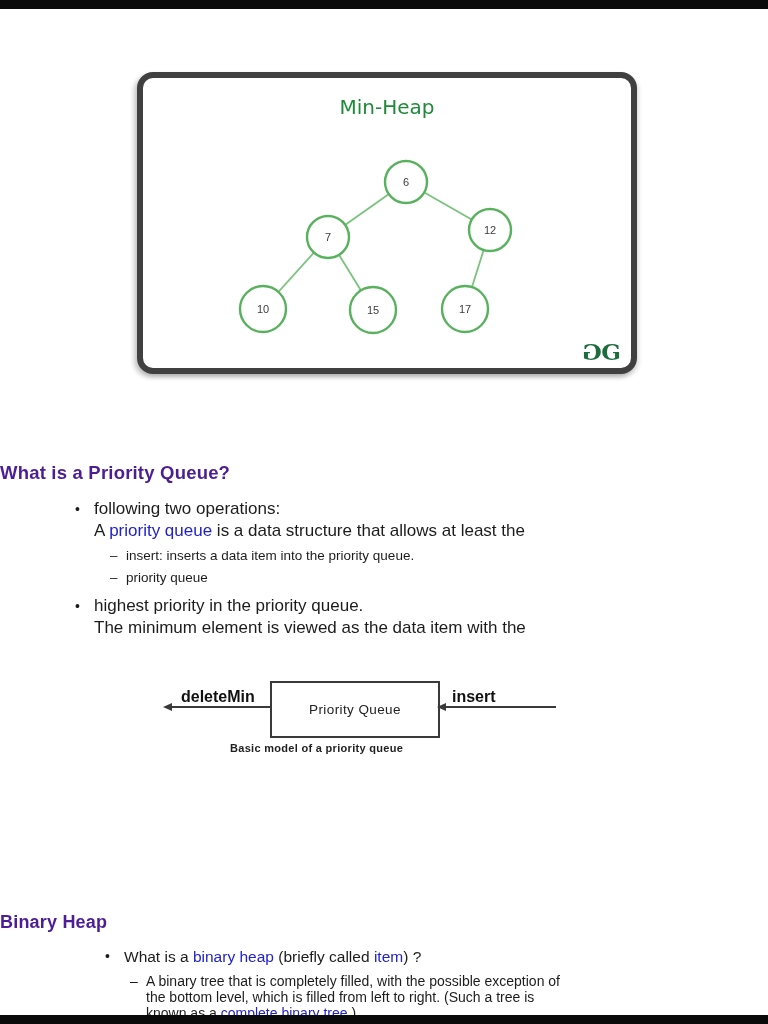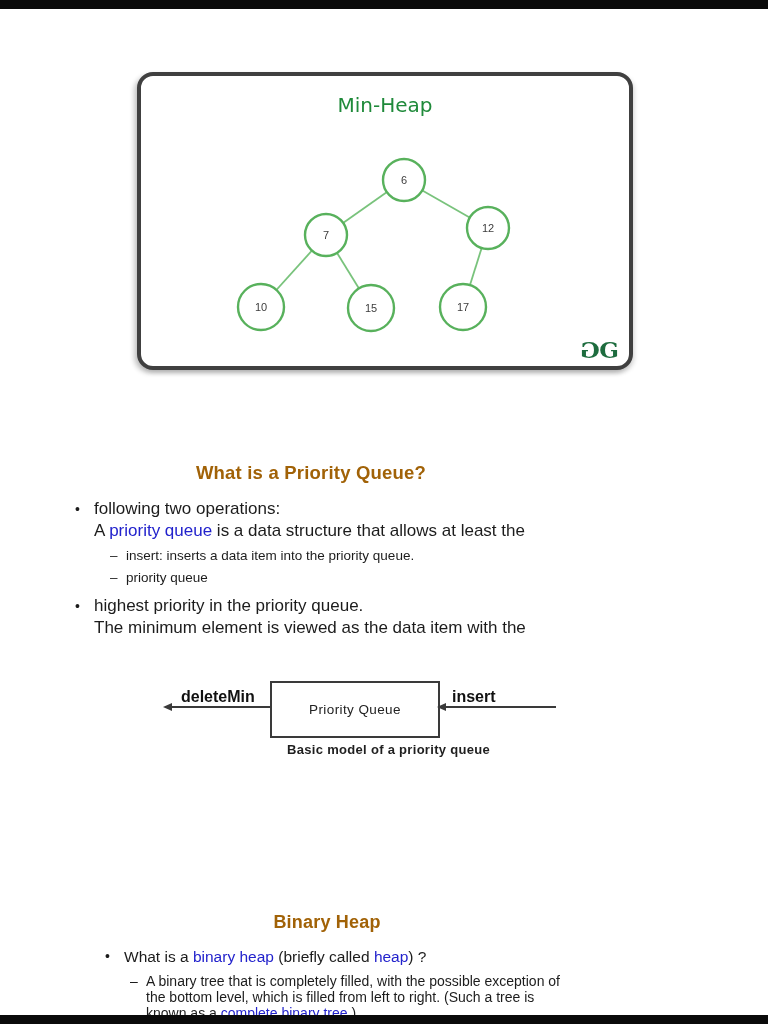--- a/index.html
+++ b/index.html
@@ -4,31 +4,31 @@
 <style>
   html,body{margin:0;padding:0;background:#ffffff;}
   .page{position:relative;width:768px;height:1024px;background:#ffffff;overflow:hidden;
         font-family:"Liberation Sans",sans-serif;color:#1c1c1c;}
   .bar{position:absolute;left:0;width:768px;background:#0a0a0a;z-index:50;}
   .bar.top{top:0;height:9px;}
   .bar.bottom{top:1015px;height:9px;}
 
   
   .slide-card{position:absolute;left:137px;top:72px;width:488px;height:290px;background:#fff;
-              border:4px solid #404040;border-radius:16px;
+              border:6px solid #404040;border-radius:16px;
               box-shadow:-3px 3px 5px rgba(0,0,0,.22), 2px 3px 4px rgba(0,0,0,.12);}
   .slide-title{margin-top:17px;text-align:center;font-family:"DejaVu Sans",sans-serif;
                font-size:20px;color:#1f8a3a;}
   .tree-svg{position:absolute;left:0;top:0;width:488px;height:290px;}
   .gfg-logo{position:absolute;right:11px;bottom:3px;font-family:"DejaVu Serif",serif;
             font-weight:bold;font-size:23px;color:#1d6c3e;letter-spacing:-1px;}
   .gflip{display:inline-block;transform:scaleX(-1);}
 
   
-  .sec-heading{position:absolute;text-align:center;font-weight:600;color:#a16207;letter-spacing:.2px;}
+  .sec-heading{position:absolute;text-align:left;font-weight:600;color:#4c1d95;letter-spacing:.2px;}
   #pq-heading{left:0;top:462px;width:622px;font-size:18.5px;}
   #bh-heading{left:0;top:912px;width:654px;font-size:18px;}
 
   .body-block{position:absolute;}
   #pq-body{left:75px;top:498px;width:545px;}
   #bh-body{left:105px;top:946px;width:560px;}
 
   .mb{display:flex;align-items:flex-start;}
   #pq-body .mb{font-size:17px;line-height:22px;}
   #bh-body .mb{font-size:15.5px;line-height:21px;}
@@ -50,22 +50,22 @@
   .dgm-line.lft{left:172px;width:98px;}
   .dgm-line.rgt{left:446px;width:110px;}
   .arrow-left{position:absolute;width:0;height:0;top:702.5px;
               border-top:4.5px solid transparent;border-bottom:4.5px solid transparent;
               border-right:9px solid #3a3a3a;}
   #arrow-out{left:163px;}
   #arrow-in{left:437px;}
   .dgm-lbl{position:absolute;top:688px;font-size:16px;font-weight:bold;color:#111;}
   #lbl-deletemin{left:181px;}
   #lbl-insert{left:452px;}
-  .dgm-caption{position:absolute;left:230px;top:742px;width:260px;text-align:right;
-               font-size:13px;font-weight:bold;color:#1f1f1f;letter-spacing:.3px;}
+  .dgm-caption{position:absolute;left:230px;top:742px;width:260px;text-align:left;
+               font-size:11px;font-weight:bold;color:#1f1f1f;letter-spacing:.3px;}
 </style>
 </head>
 <body>
 
 <div class="page">
 
   <div class="slide-card">
     <div class="slide-title">Min-Heap</div>
 
     <svg class="tree-svg" viewBox="0 0 488 290">
@@ -133,21 +133,21 @@
   <div class="arrow-left" id="arrow-in"></div>
   <div class="dgm-line rgt"></div>
   <div class="dgm-lbl" id="lbl-insert">insert</div>
   <div class="dgm-caption">Basic model of a priority queue</div>
 
   <div class="sec-heading" id="bh-heading">Binary Heap</div>
 
   <div class="body-block" id="bh-body">
     <div class="mb">
       <span class="marker">•</span>
-      <span class="txt"><span>What is a </span><span class="lnk">binary heap</span><span> (briefly called </span><span class="lnk">heap</span><span>) ?</span></span>
+      <span class="txt"><span>What is a </span><span class="lnk">binary heap</span><span> (briefly called </span><span class="lnk">item</span><span>) ?</span></span>
     </div>
     <div class="sub">
       <span class="marker">–</span>
       <span class="txt">
         <span class="tline">A binary tree that is completely filled, with the possible exception of</span>
         <span class="tline">the bottom level, which is filled from left to right. (Such a tree is</span>
         <span class="tline"><span>known as a </span><span class="lnk u">complete binary tree</span><span>.)</span></span>
       </span>
     </div>
   </div>

